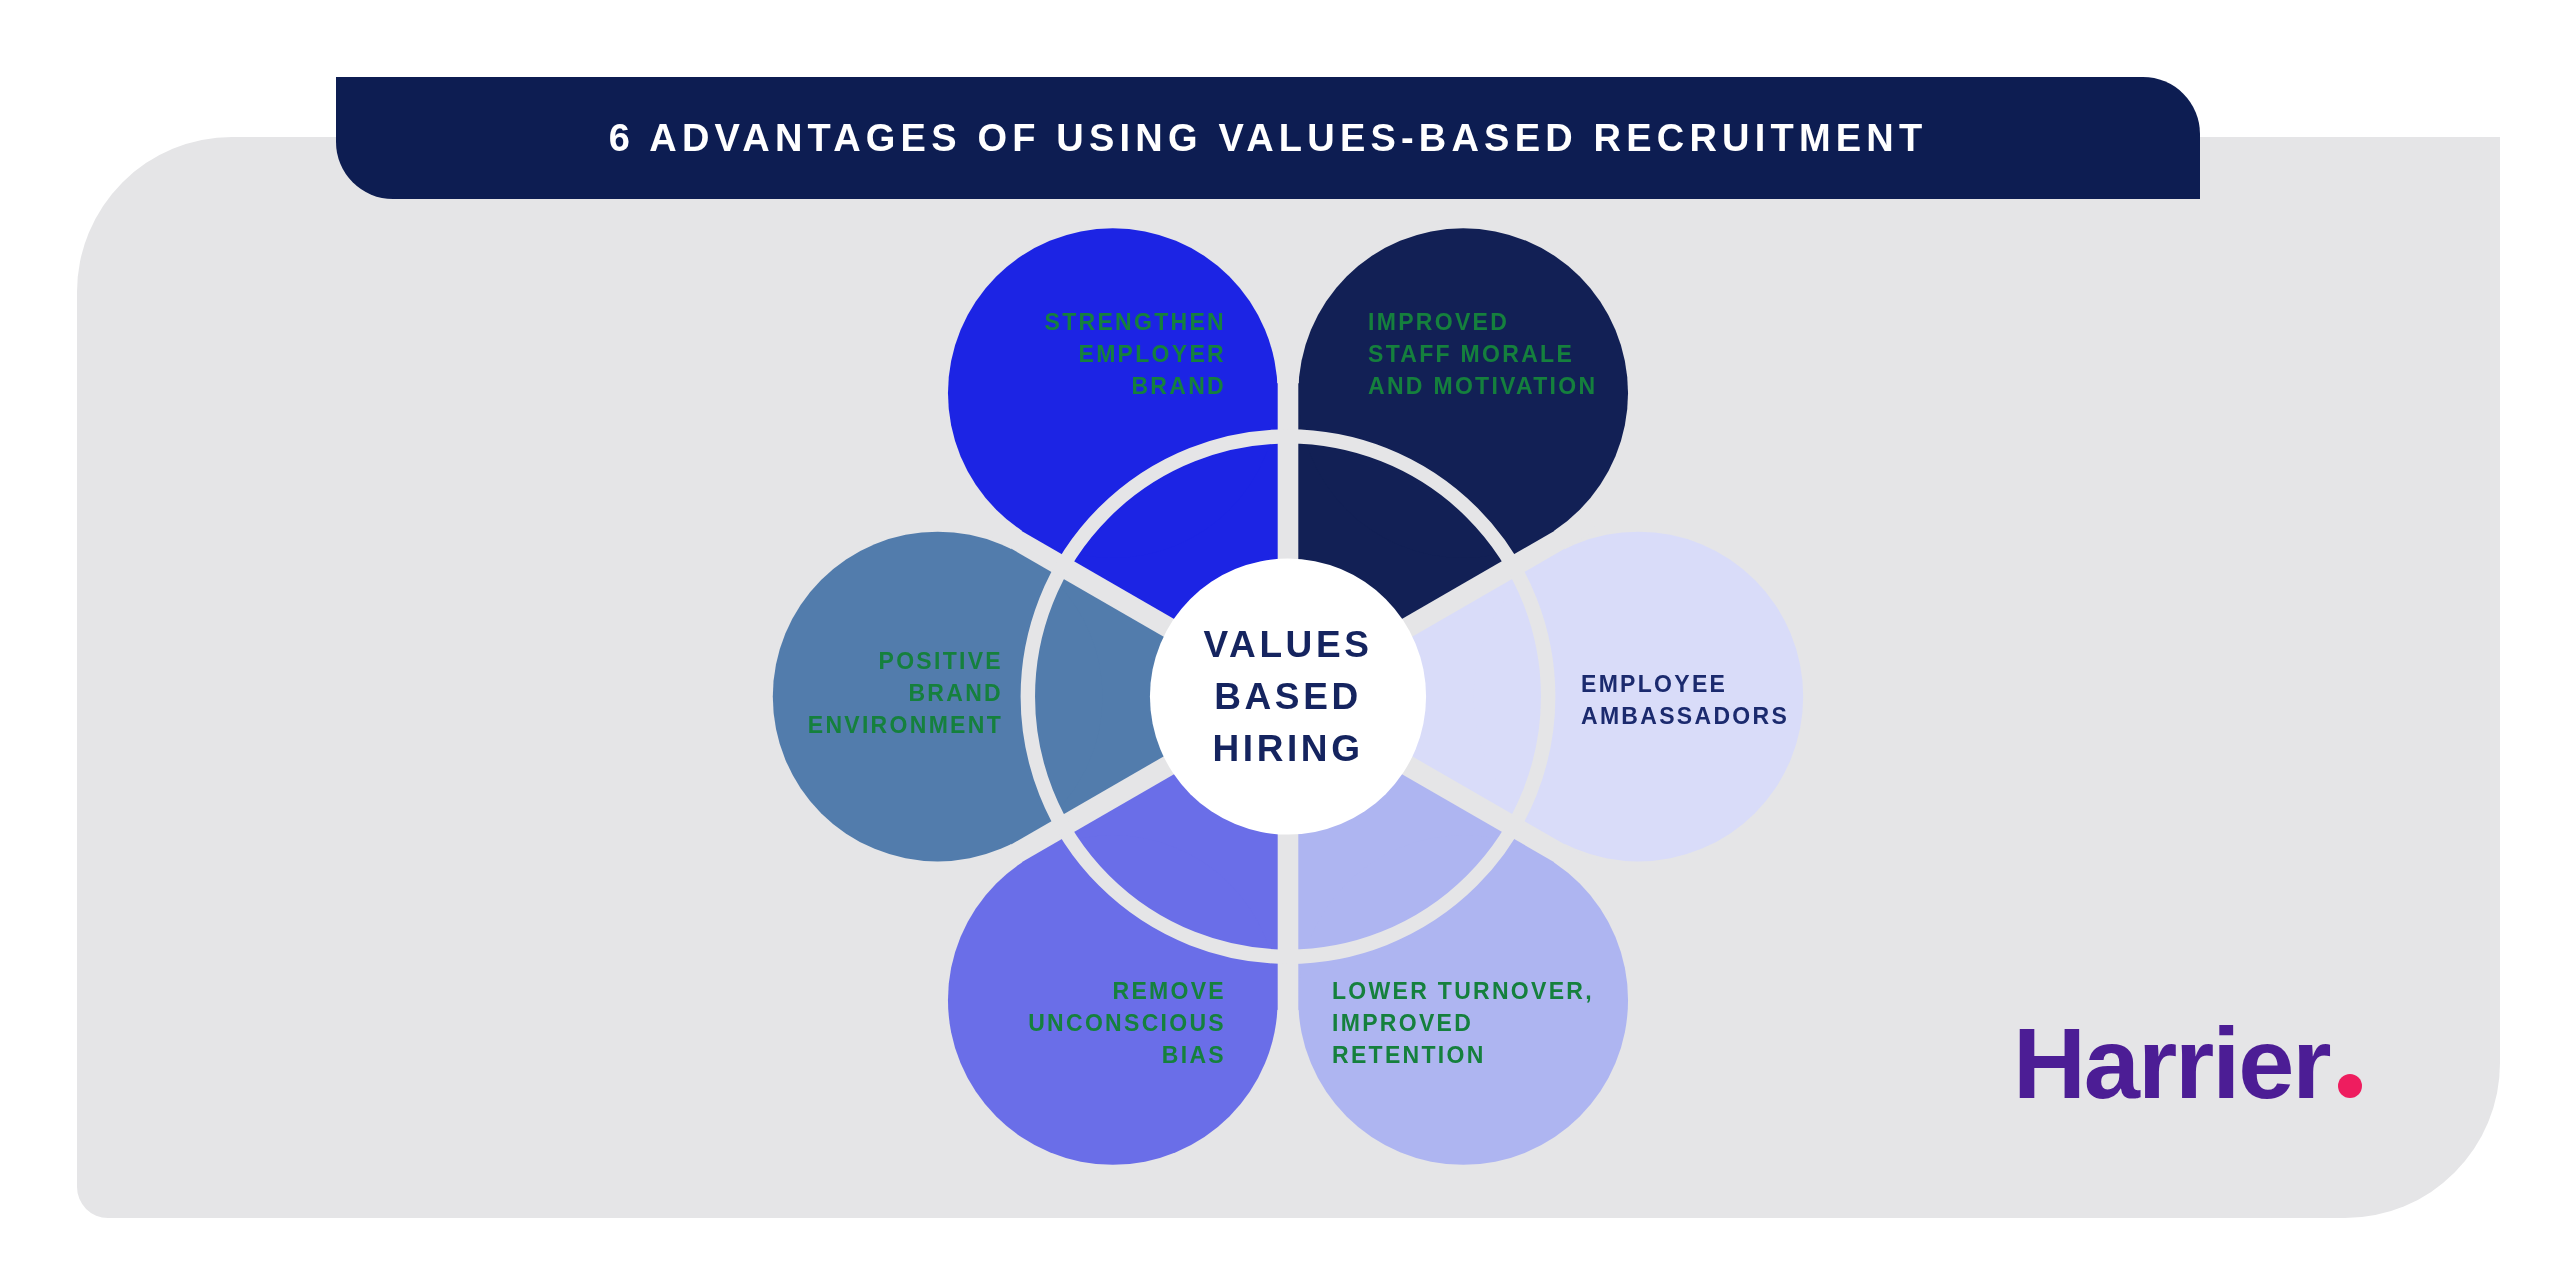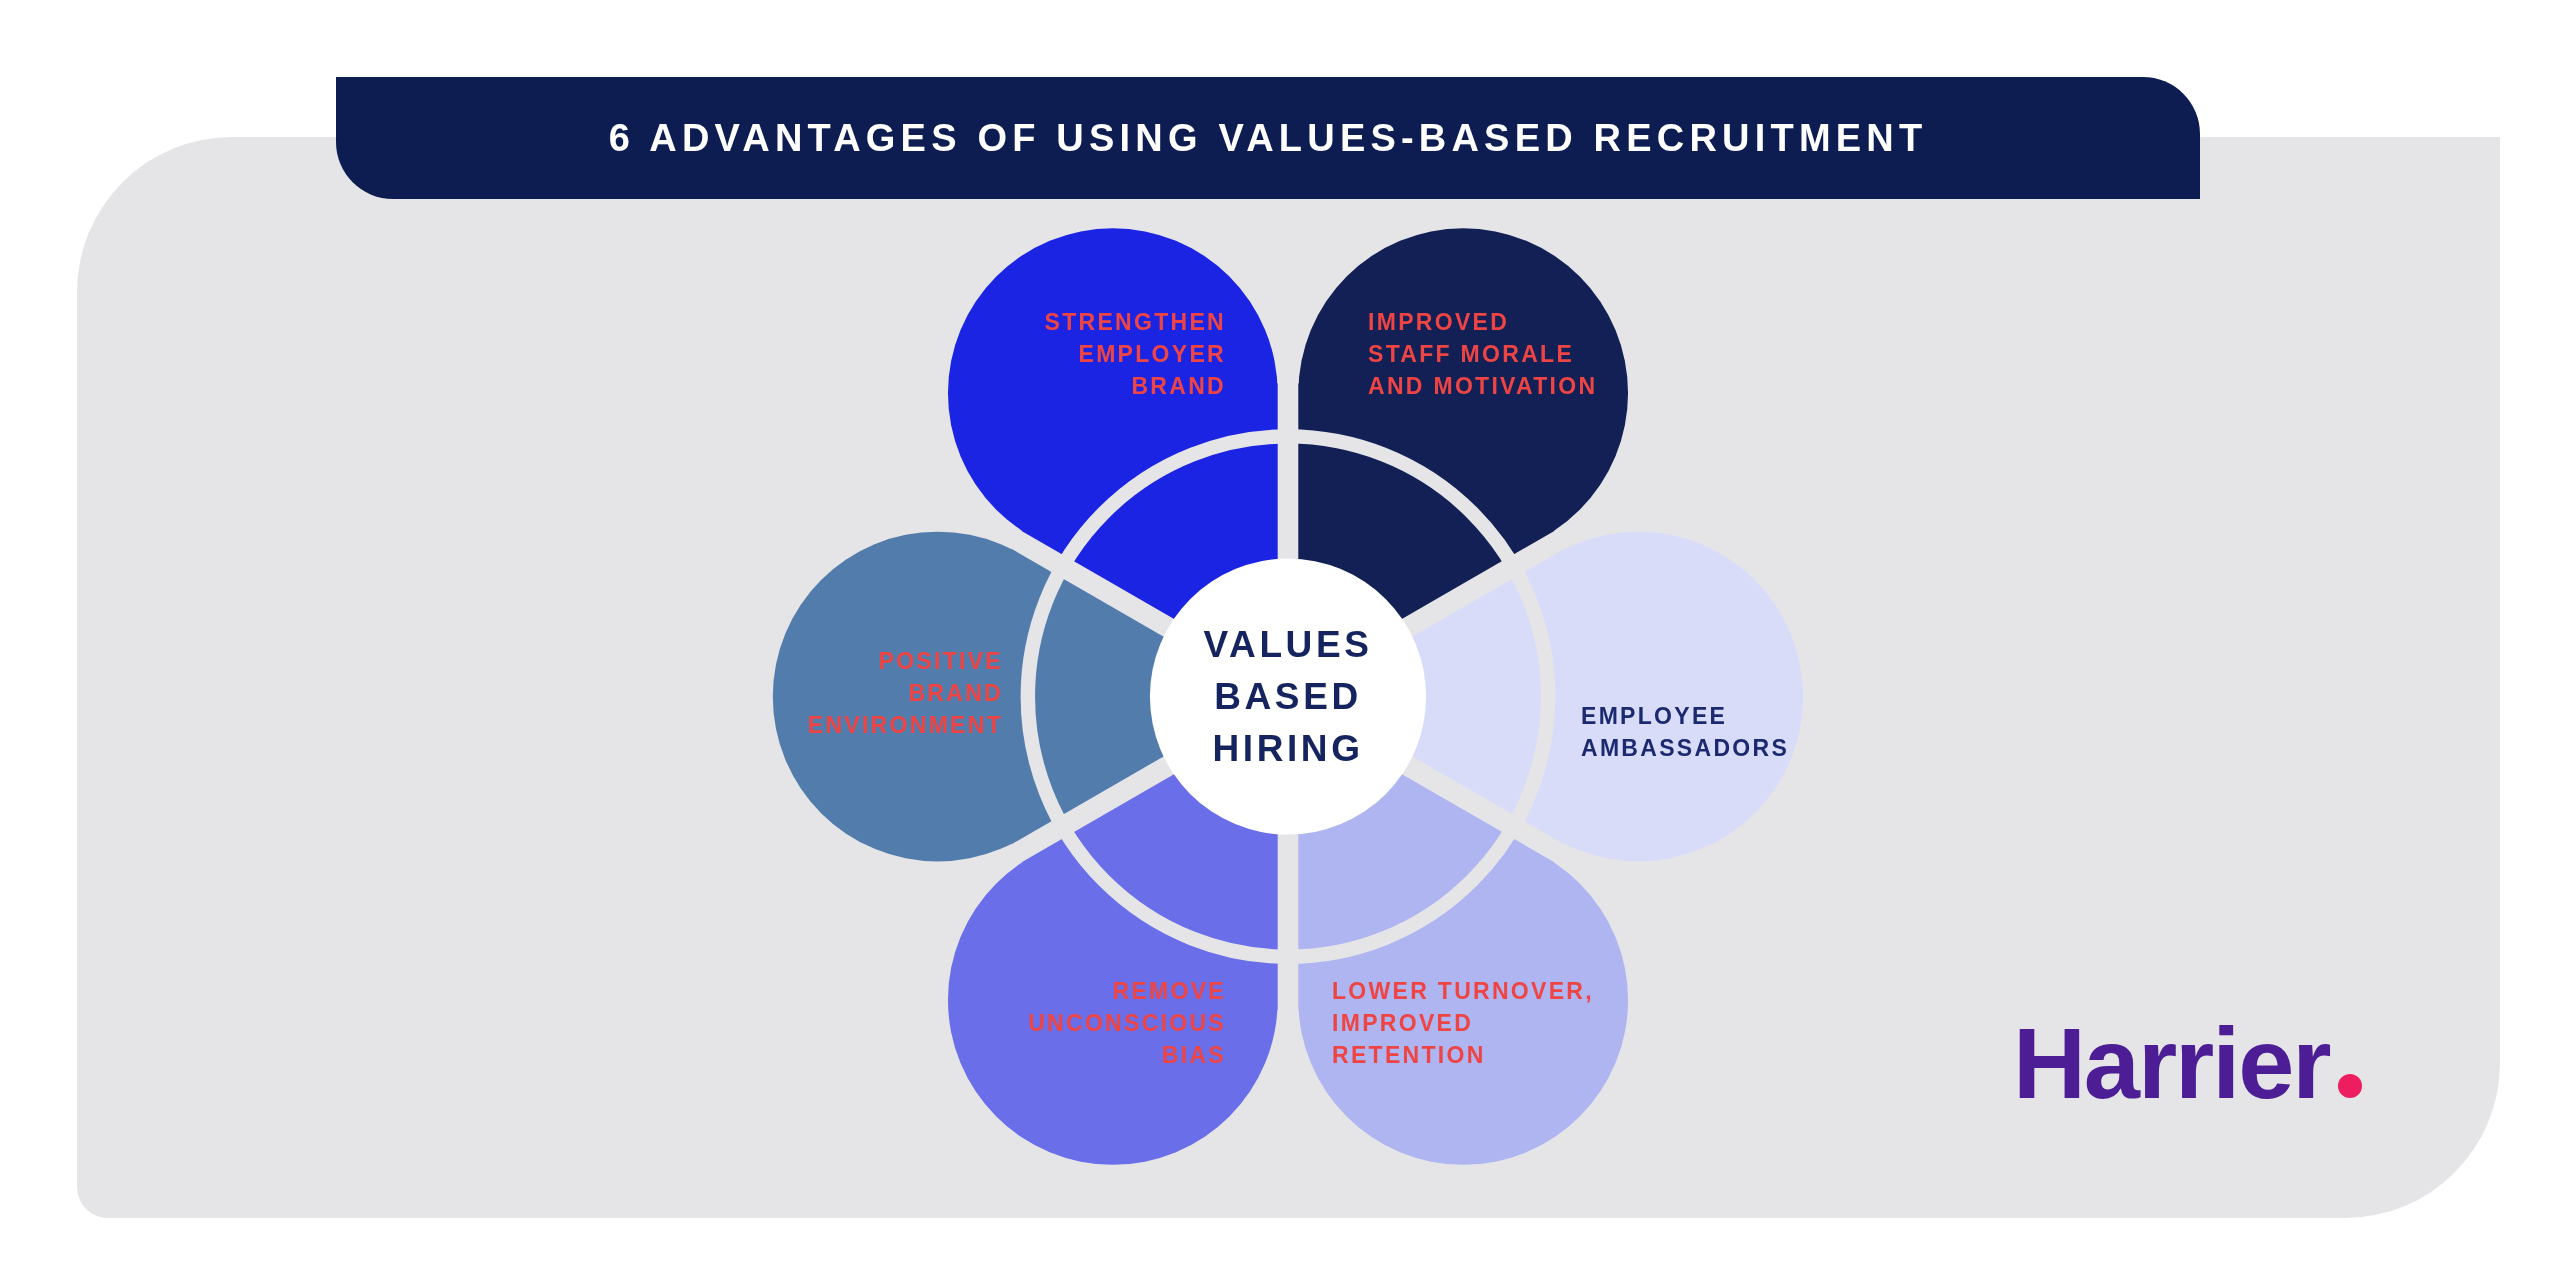--- a/index.html
+++ b/index.html
@@ -15,21 +15,21 @@
     position:absolute;left:336px;top:77px;width:1864px;height:122px;
     background:#0d1d52;border-radius:0 57px 0 57px;
     display:flex;align-items:center;justify-content:center;
   }
   .banner-title{
     color:#ffffff;font-size:38px;font-weight:700;letter-spacing:5.2px;white-space:nowrap;
   }
   svg.flower{position:absolute;left:0;top:0;}
   .petal-label{
     position:absolute;font-size:23px;font-weight:700;letter-spacing:2.3px;
-    line-height:32px;color:#ef4444;white-space:nowrap;
+    line-height:32px;color:#15803d;white-space:nowrap;
   }
   .petal-label span{display:block;}
   .align-r{text-align:right;}
   .label-navy{color:#1b2a6e;}
   .center-label{
     position:absolute;left:1288px;top:697px;transform:translate(-50%,-50%);
     text-align:center;font-size:37px;line-height:52px;font-weight:700;
     color:#15245f;letter-spacing:3.6px;white-space:nowrap;
   }
   .logo{
@@ -103,21 +103,21 @@
     <span>EMPLOYER</span>
     <span>BRAND</span>
   </div>
 
   <div class="petal-label" style="left:1368px;top:306px;">
     <span>IMPROVED</span>
     <span>STAFF MORALE</span>
     <span>AND MOTIVATION</span>
   </div>
 
-  <div class="petal-label label-navy" style="left:1581px;top:700px;">
+  <div class="petal-label label-navy" style="left:1581px;top:668px;">
     <span>EMPLOYEE</span>
     <span>AMBASSADORS</span>
   </div>
 
   <div class="petal-label" style="left:1332px;top:975px;">
     <span>LOWER TURNOVER,</span>
     <span>IMPROVED</span>
     <span>RETENTION</span>
   </div>
 

